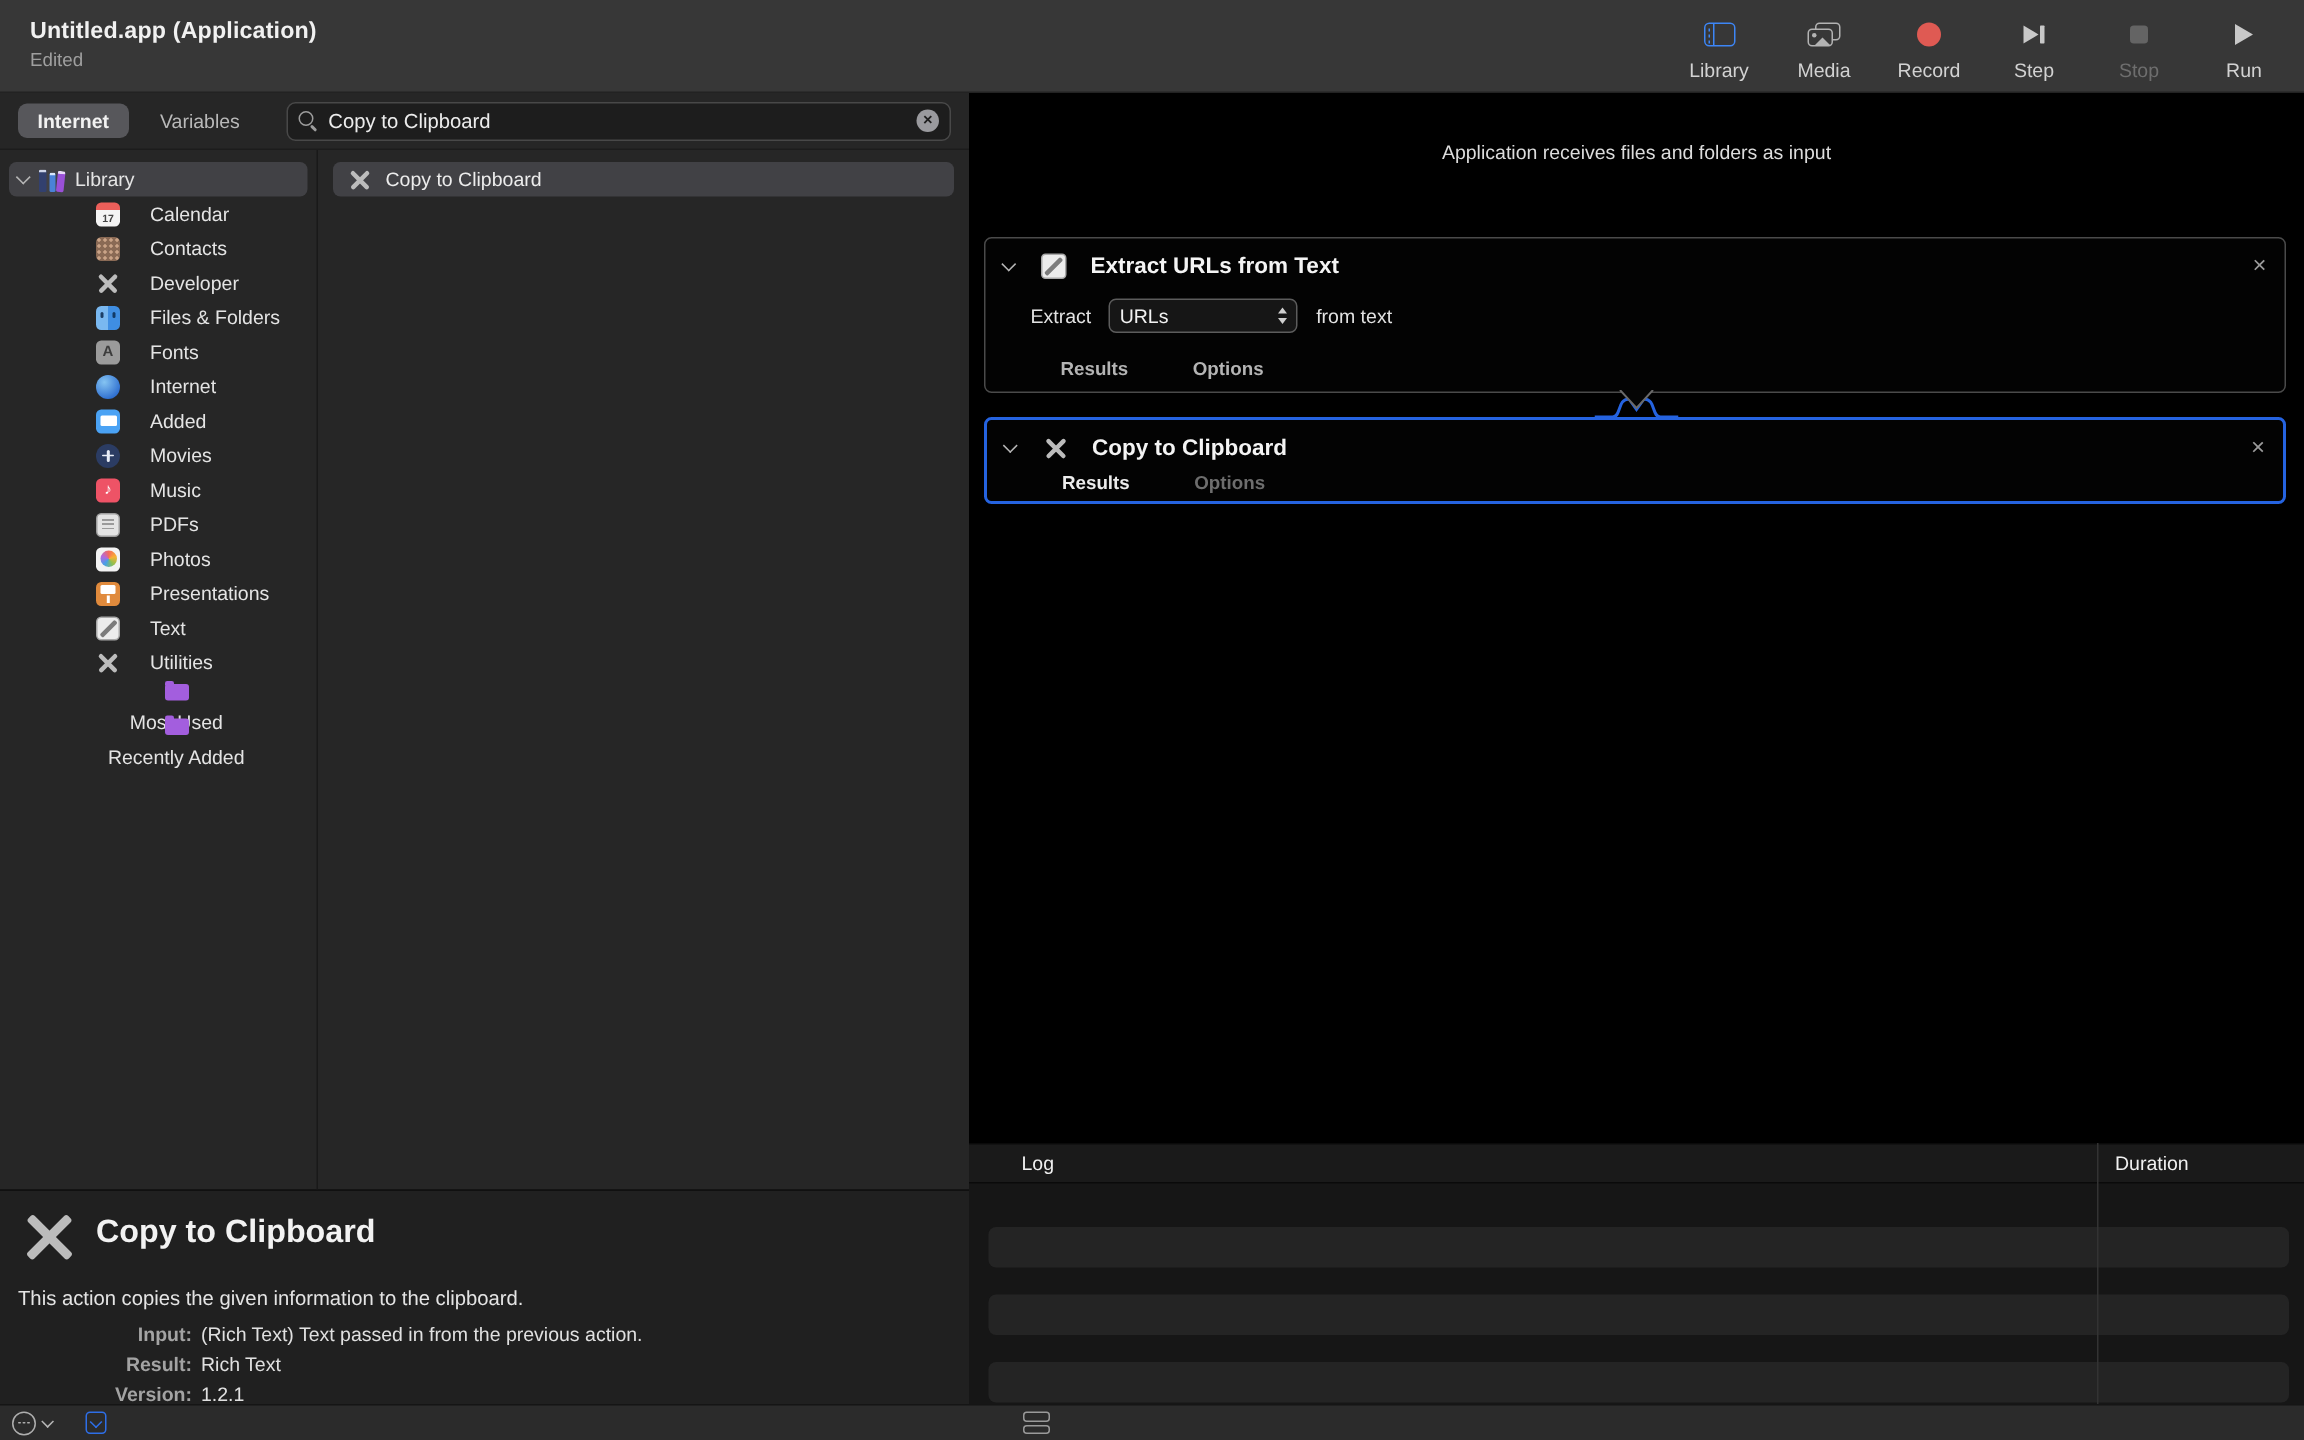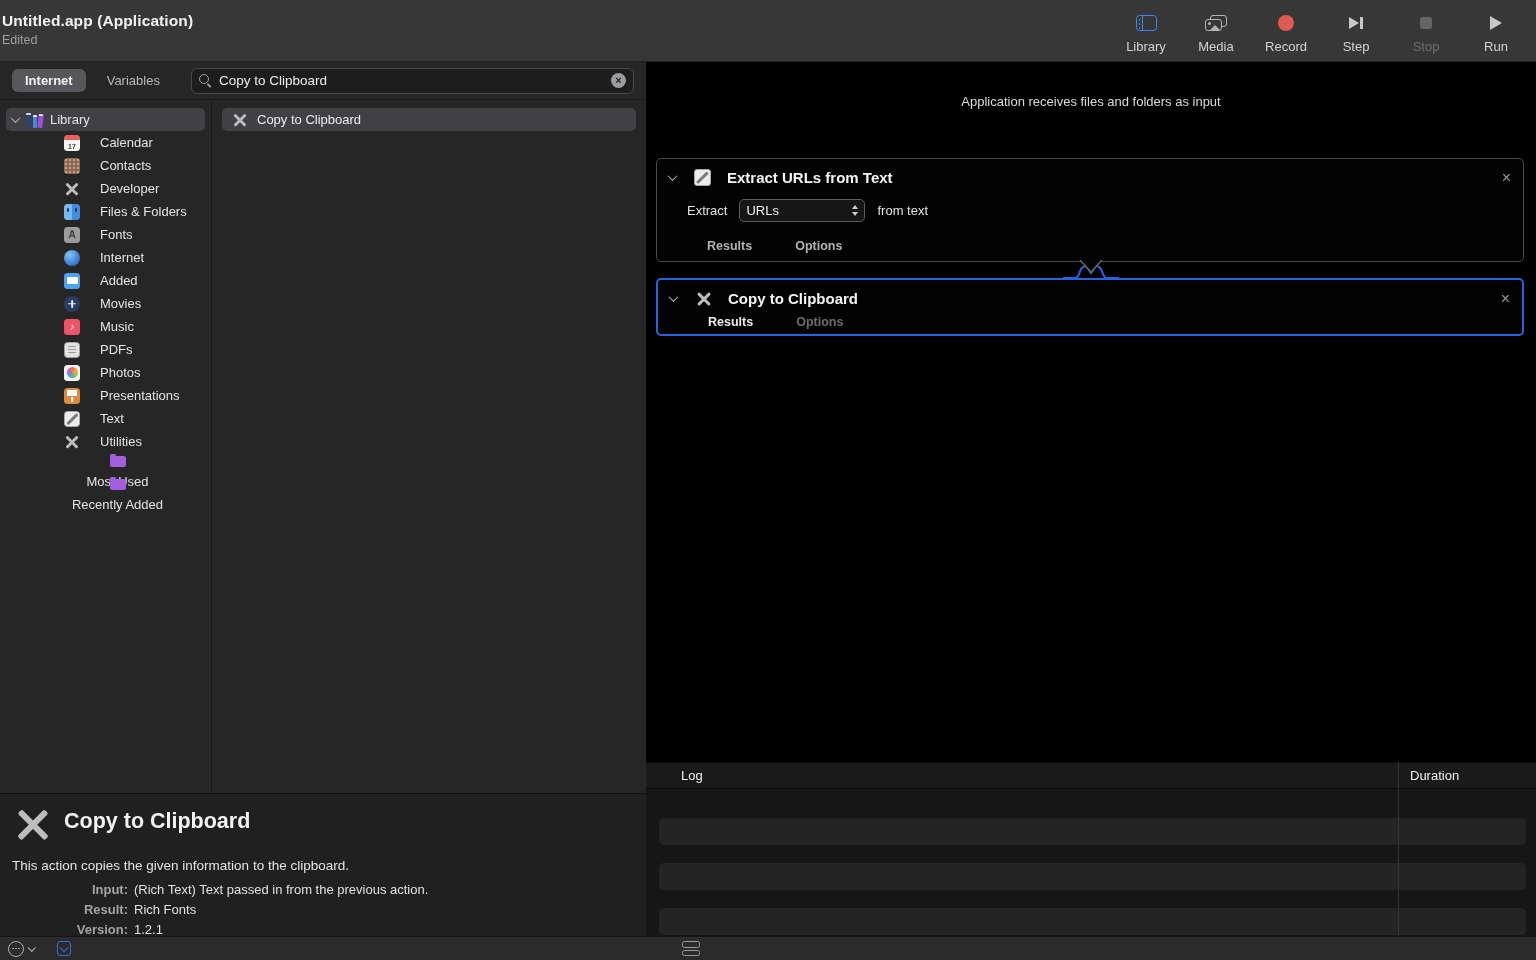--- a/index.html
+++ b/index.html
@@ -4,21 +4,21 @@
 <style>
   * { margin:0; padding:0; box-sizing:border-box; }
   html,body { background:#000; }
   body { font-family:"Liberation Sans", sans-serif; }
   .window { position:relative; width:1536px; height:960px; background:#000; overflow:hidden;
             color:#ddd; font-size:13px; -webkit-font-smoothing:antialiased; }
 
   
   .titlebar { position:absolute; left:0; top:0; width:1536px; height:62px; background:#373737;
               border-bottom:1px solid #222; display:flex; justify-content:space-between; }
-  .titles { padding:12px 0 0 2px; }
+  .titles { padding:12px 0 0 20px; }
   .title { font-size:15.5px; font-weight:bold; color:#f1f1f1; letter-spacing:.1px; }
   .subtitle { font-size:12.5px; color:#9f9f9f; margin-top:3px; }
   .toolbar { display:flex; align-items:flex-start; gap:26px; padding:12px 18px 0 0; }
   .tbtn { background:none; border:none; display:flex; flex-direction:column; align-items:center;
           gap:5px; cursor:default; min-width:44px; }
   .tbtn .tlabel { font-size:13px; color:#d2d2d2; }
   .tbtn.disabled .tlabel { color:#6e6e6e; }
   .ticon-wrap { height:22px; display:flex; align-items:center; justify-content:center; }
 
   .ic-library-tb { position:relative; width:21px; height:16px; border:1.5px solid #3d86f6; border-radius:3.5px; }
@@ -337,21 +337,21 @@
   </section>
 
   <section class="descpanel">
     <span class="xtool sz38 bigicon"></span>
     <h2>Copy to Clipboard</h2>
     <p class="summary">This action copies the given information to the clipboard.</p>
     <div class="descfields">
       <span class="lab">Input:</span>
       <span class="val">(Rich Text) Text passed in from the previous action.</span>
       <span class="lab">Result:</span>
-      <span class="val">Rich Fonts</span>
+      <span class="val">Rich Text</span>
       <span class="lab">Version:</span>
       <span class="val">1.2.1</span>
     </div>
   </section>
 
   <main class="workflow">
     <div class="banner">Application receives files and folders as input</div>
 
     <div class="card card1" style="top:96px; height:104px;">
       <div class="card-head">

